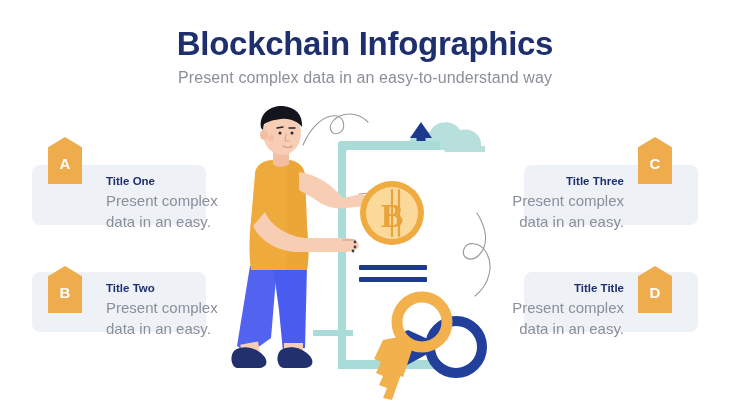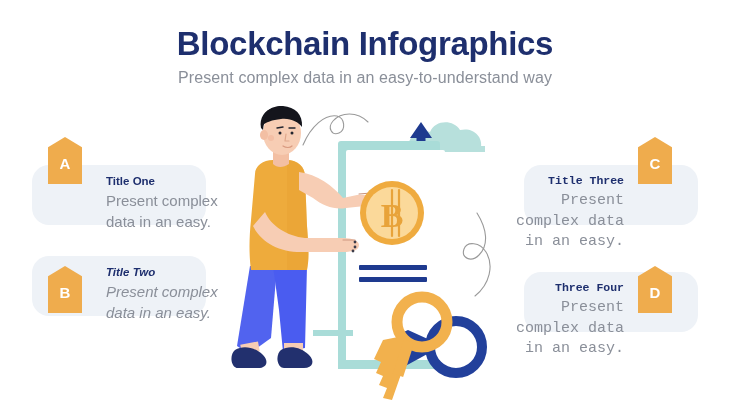--- a/index.html
+++ b/index.html
@@ -36,21 +36,21 @@
     color:#8a8f99;
     margin:6px 0 0 0;
     letter-spacing:0.1px;
   }
 
   
   .card{
     position:absolute;
     width:174px;height:60px;
     background:#eef2f7;
-    border-radius:17px;
+    border-radius:8px;
   }
   .card .txt{
     position:absolute;
     top:9px;
     width:118px;
   }
   .card .ctitle{
     font-size:11.5px;
     font-weight:bold;
     color:#1e2f6e;
@@ -58,21 +58,21 @@
     margin:0;
     white-space:nowrap;
   }
   .card .cbody{
     font-size:15px;
     color:#8a8f99;
     line-height:1.35;
     margin:3px 0 0 0;
   }
   .card-left .txt{ left:74px; text-align:left; }
-  .card-right .txt{ right:74px; text-align:right;font-family:Liberation Mono, monospace; }
+  .card-right .txt{ right:74px; text-align:right; }
 
   .badge{
     position:absolute;
     width:34px;height:47px;
     background:#f0ad4e;
     background:#efac4d;
     -webkit-clip-path:polygon(0% 22%, 50% 0%, 100% 22%, 100% 100%, 0% 100%);
     clip-path:polygon(0% 22%, 50% 0%, 100% 22%, 100% 100%, 0% 100%);
     display:flex;align-items:flex-end;justify-content:center;
   }
@@ -80,21 +80,21 @@
     font-size:15px;
     font-weight:bold;
     color:#ffffff;
     line-height:1;
     padding-bottom:13px;
   }
 
   
   #card-a{ left:32px;  top:165px; }
   #badge-a{ left:48px; top:137px; }
-  #card-b{ left:32px;  top:256px;font-style:italic; }
+  #card-b{ left:32px;  top:272px; }
   #badge-b{ left:48px; top:266px; }
   #card-c{ left:524px; top:165px; }
   #badge-c{ left:638px;top:137px; }
   #card-d{ left:524px; top:272px; }
   #badge-d{ left:638px;top:266px; }
 
   
   #illus{
     position:absolute;
     left:225px;top:100px;
@@ -267,21 +267,21 @@
       <p class="ctitle">Title Three</p>
       <p class="cbody">Present complex data in an easy.</p>
     </div>
   </div>
   <div class="badge" id="badge-c">
     <span>C</span>
   </div>
 
   <div class="card card-right" id="card-d">
     <div class="txt">
-      <p class="ctitle">Three Four</p>
+      <p class="ctitle">Title Title</p>
       <p class="cbody">Present complex data in an easy.</p>
     </div>
   </div>
   <div class="badge" id="badge-d">
     <span>D</span>
   </div>
 
 </div>
 
 </body></html>

